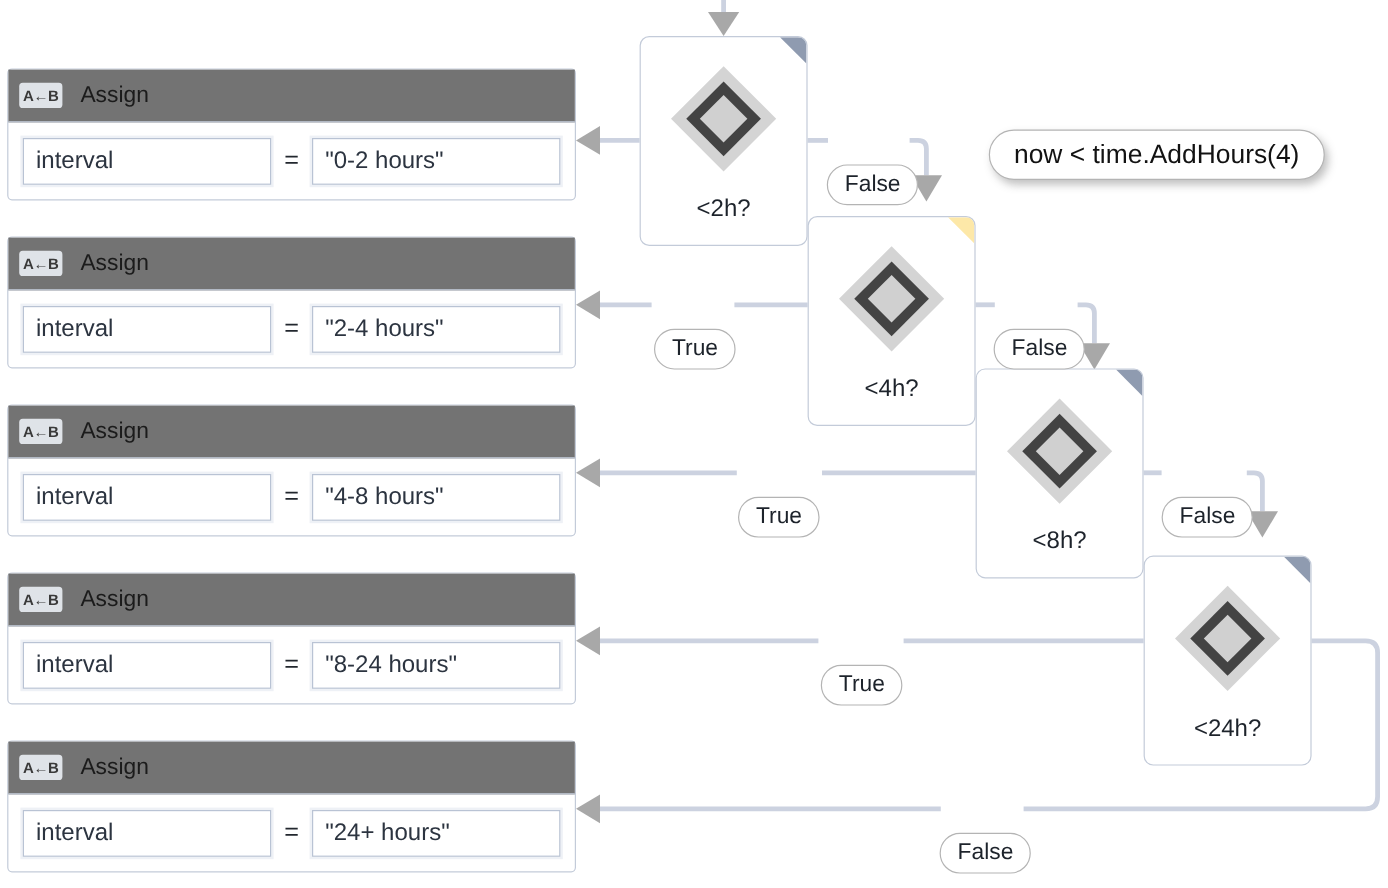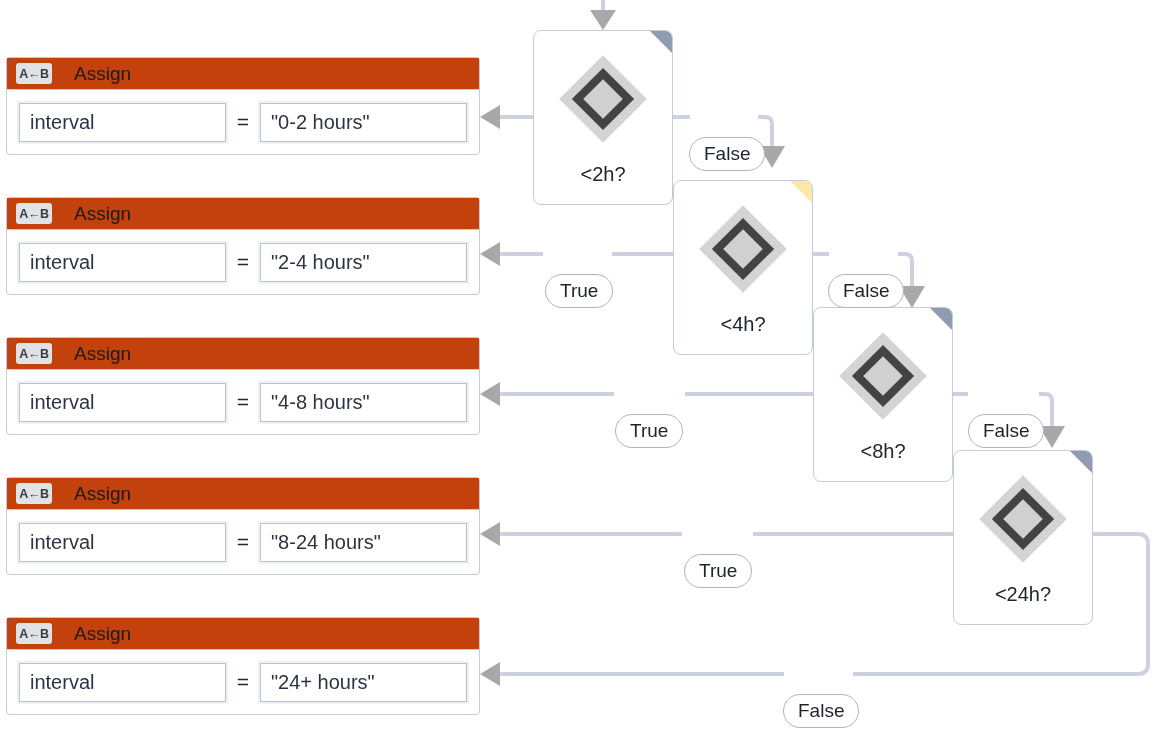--- a/index.html
+++ b/index.html
@@ -44,45 +44,44 @@
   .assign-card {
     position: absolute;
     left: 6px;
     width: 474px;
     background: #ffffff;
     border: 1px solid #c3cbd9;
     border-radius: 4px;
     box-sizing: border-box;
   }
   .assign-header {
-    height: 32px;
-    background: #c2410c;
+    height: 44px;
+    background: #737373;
     border-bottom: 1px solid #c3cbd9;
     display: flex;
     align-items: center;
     padding-left: 9px;
     box-sizing: border-box;
-    gap: 20px;
   }
   .assign-icon {
     width: 36px;
     height: 21px;
     background: #dfe3e8;
     border-radius: 3px;
     display: flex;
     align-items: center;
     justify-content: center;
     font-size: 12.5px;
     font-weight: bold;
     color: #3a3a3a;
     letter-spacing: -0.3px;
     flex: none;
   }
   .assign-title {
-    margin-left: 2px;
+    margin-left: 15px;
     font-size: 19px;
     color: #1b1b1b;
   }
   .assign-body {
     height: 64px;
     display: flex;
     align-items: center;
     padding: 0 12px;
     box-sizing: border-box;
   }
@@ -337,34 +336,35 @@
     <div class="diamond-wrap">
       <div class="diamond">
           <div class="diamond-inner">
             <div class="diamond-core"></div>
           </div>
         </div>
     </div>
     <div class="decision-label">&lt;8h?</div>
   </div>
 
-  <div class="decision" style="left:953px; top:450px;text-decoration:underline;">
+  <div class="decision" style="left:953px; top:463px;text-decoration:underline;">
     <span class="corner-flag"></span>
     <div class="diamond-wrap">
       <div class="diamond">
           <div class="diamond-inner">
             <div class="diamond-core"></div>
           </div>
         </div>
     </div>
     <div class="decision-label">&lt;24h?</div>
   </div>
 
   <div class="edge-pill" style="left:689px; top:100px;">False</div>
   <div class="edge-pill" style="left:545px; top:237px;">True</div>
   <div class="edge-pill" style="left:828px; top:237px;">False</div>
   <div class="edge-pill" style="left:615px; top:377px;">True</div>
   <div class="edge-pill" style="left:968px; top:377px;">False</div>
   <div class="edge-pill" style="left:684px; top:517px;">True</div>
   <div class="edge-pill" style="left:783px; top:657px;">False</div>
 
+  <div class="annotation" style="left:824px; top:108px;">now &lt; time.AddHours(4)</div>
 
 </div>
 
 </body></html>

